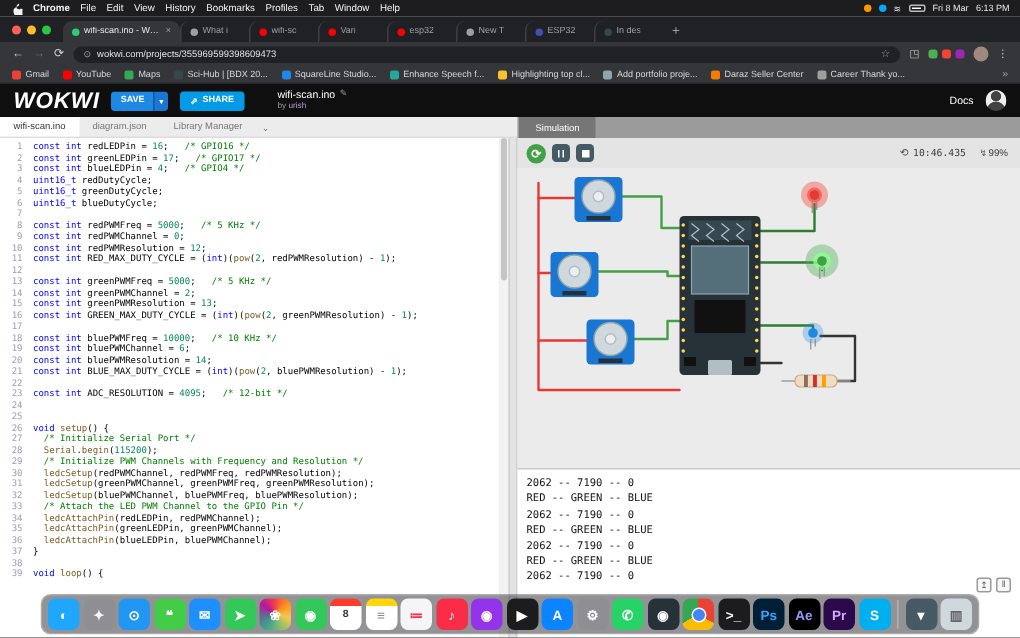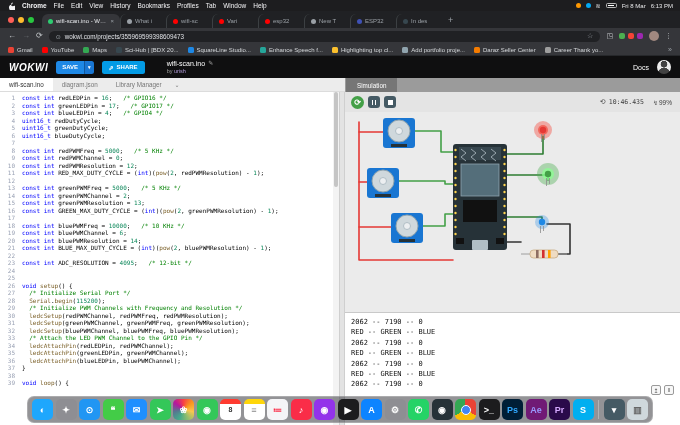--- a/index.html
+++ b/index.html
@@ -42,21 +42,21 @@
   .menu3{color:#c7cacd;font-size:7px;letter-spacing:0;}
 
   
   .bookmarks{position:absolute;top:44px;left:0;right:0;height:12px;background:#35363a;border-bottom:1px solid #26282b;display:flex;align-items:center;gap:9px;padding:0 8px;z-index:4;overflow:hidden;}
   .bm{display:flex;align-items:center;gap:3px;color:#d5d8db;font-size:6px;white-space:nowrap;}
   .bm-ic{width:6px;height:6px;border-radius:1.5px;flex:none;}
   .bm-over{margin-left:auto;color:#9aa0a6;font-size:7px;}
 
   
   .wheader{position:absolute;top:56px;left:0;right:0;height:22px;background:#0f0f10;display:flex;align-items:center;gap:8px;padding:0 9px;z-index:4;}
-  .wlogo{color:#fff;font-weight:bold;font-style:italic;font-size:10px;letter-spacing:.5px;}
+  .wlogo{color:#fff;font-weight:bold;font-style:italic;font-size:15px;letter-spacing:.5px;}
   .btn-save{display:flex;height:13px;border-radius:2.5px;overflow:hidden;font-size:6px;color:#fff;font-weight:bold;}
   .btn-save .main{background:#1e88e5;display:flex;align-items:center;padding:0 6px;gap:3px;}
   .btn-save .dd{background:#1976d2;display:flex;align-items:center;padding:0 3px;border-left:1px solid rgba(0,0,0,.25);font-size:5px;}
   .btn-share{height:13px;border-radius:2.5px;background:#039be5;color:#fff;font-weight:bold;font-size:6px;display:flex;align-items:center;padding:0 7px;gap:3px;}
   .wtitle{display:flex;flex-direction:column;margin-left:14px;line-height:1.2;}
   .wtitle .t1{color:#fff;font-size:7px;display:flex;gap:3px;align-items:center;}
   .wtitle .pencil{color:#9e9e9e;font-size:6px;}
   .wtitle .t2{font-size:5.5px;color:#9e9e9e;}
   .wtitle .t2 .author{color:#b39ddb;}
   .wdocs{margin-left:auto;color:#fff;font-size:7px;}
@@ -487,21 +487,21 @@
       <span class="dicon" data-name="dock-item-music" style="background: rgb(250, 45, 72);">♪</span>
       <span class="dicon" data-name="dock-item-podcasts" style="background: rgb(147, 51, 234);">◉</span>
       <span class="dicon" data-name="dock-item-tv" style="background: rgb(28, 28, 30);">▶</span>
       <span class="dicon" data-name="dock-item-appstore" style="background: rgb(13, 132, 255);">A</span>
       <span class="dicon" data-name="dock-item-settings" style="background: rgb(142, 142, 147);">⚙</span>
       <span class="dicon" data-name="dock-item-whatsapp" style="background: rgb(37, 211, 102);">✆</span>
       <span class="dicon" data-name="dock-item-obs" style="background: rgb(38, 50, 56);">◉</span>
       <span class="dicon" data-name="dock-item-chrome" style="background: rgb(255, 255, 255);"></span>
       <span class="dicon" data-name="dock-item-terminal" style="background: rgb(28, 28, 30);">&gt;_</span>
       <span class="dicon" data-name="dock-item-photoshop" style="background: rgb(0, 30, 54); color: rgb(49, 168, 255);">Ps</span>
-      <span class="dicon" data-name="dock-item-aftereffects" style="background: #701a75; color: rgb(153, 153, 255);">Ae</span>
+      <span class="dicon" data-name="dock-item-aftereffects" style="background: #000000; color: rgb(153, 153, 255);">Ae</span>
       <span class="dicon" data-name="dock-item-premiere" style="background: rgb(42, 10, 74); color: rgb(214, 169, 255);">Pr</span>
       <span class="dicon" data-name="dock-item-skype" style="background: rgb(0, 175, 240);">S</span>
       <span class="ddiv" data-name="dock-divider"></span>
       <span class="dicon" data-name="dock-item-downloads" style="background: rgb(69, 90, 100);">▾</span>
       <span class="dicon" data-name="dock-item-trash" style="background: rgb(207, 216, 220); color: rgb(102, 102, 102);">▥</span>
     </div>
 
 </div>
 
 </body></html>

